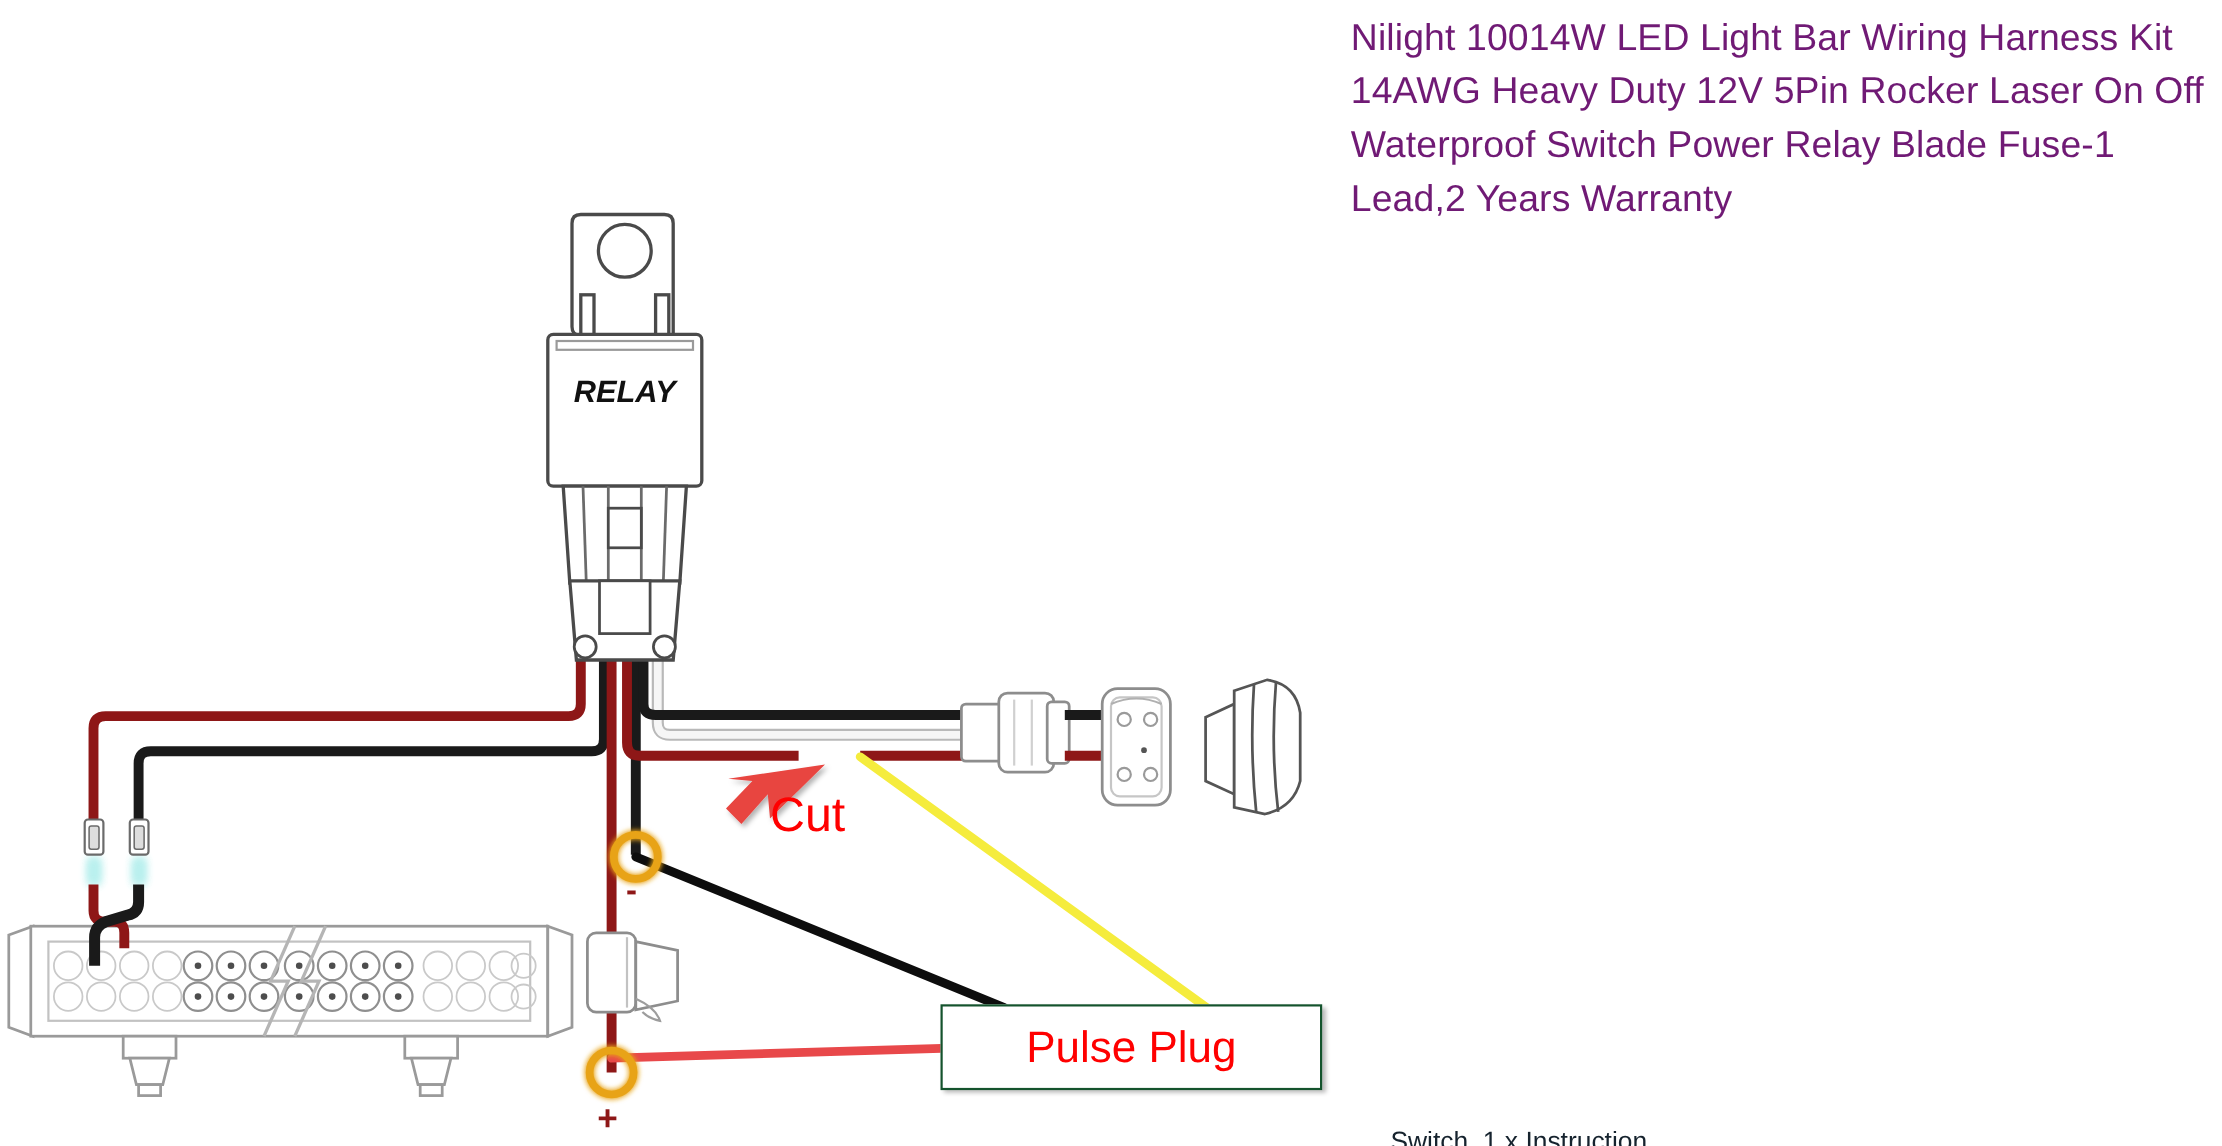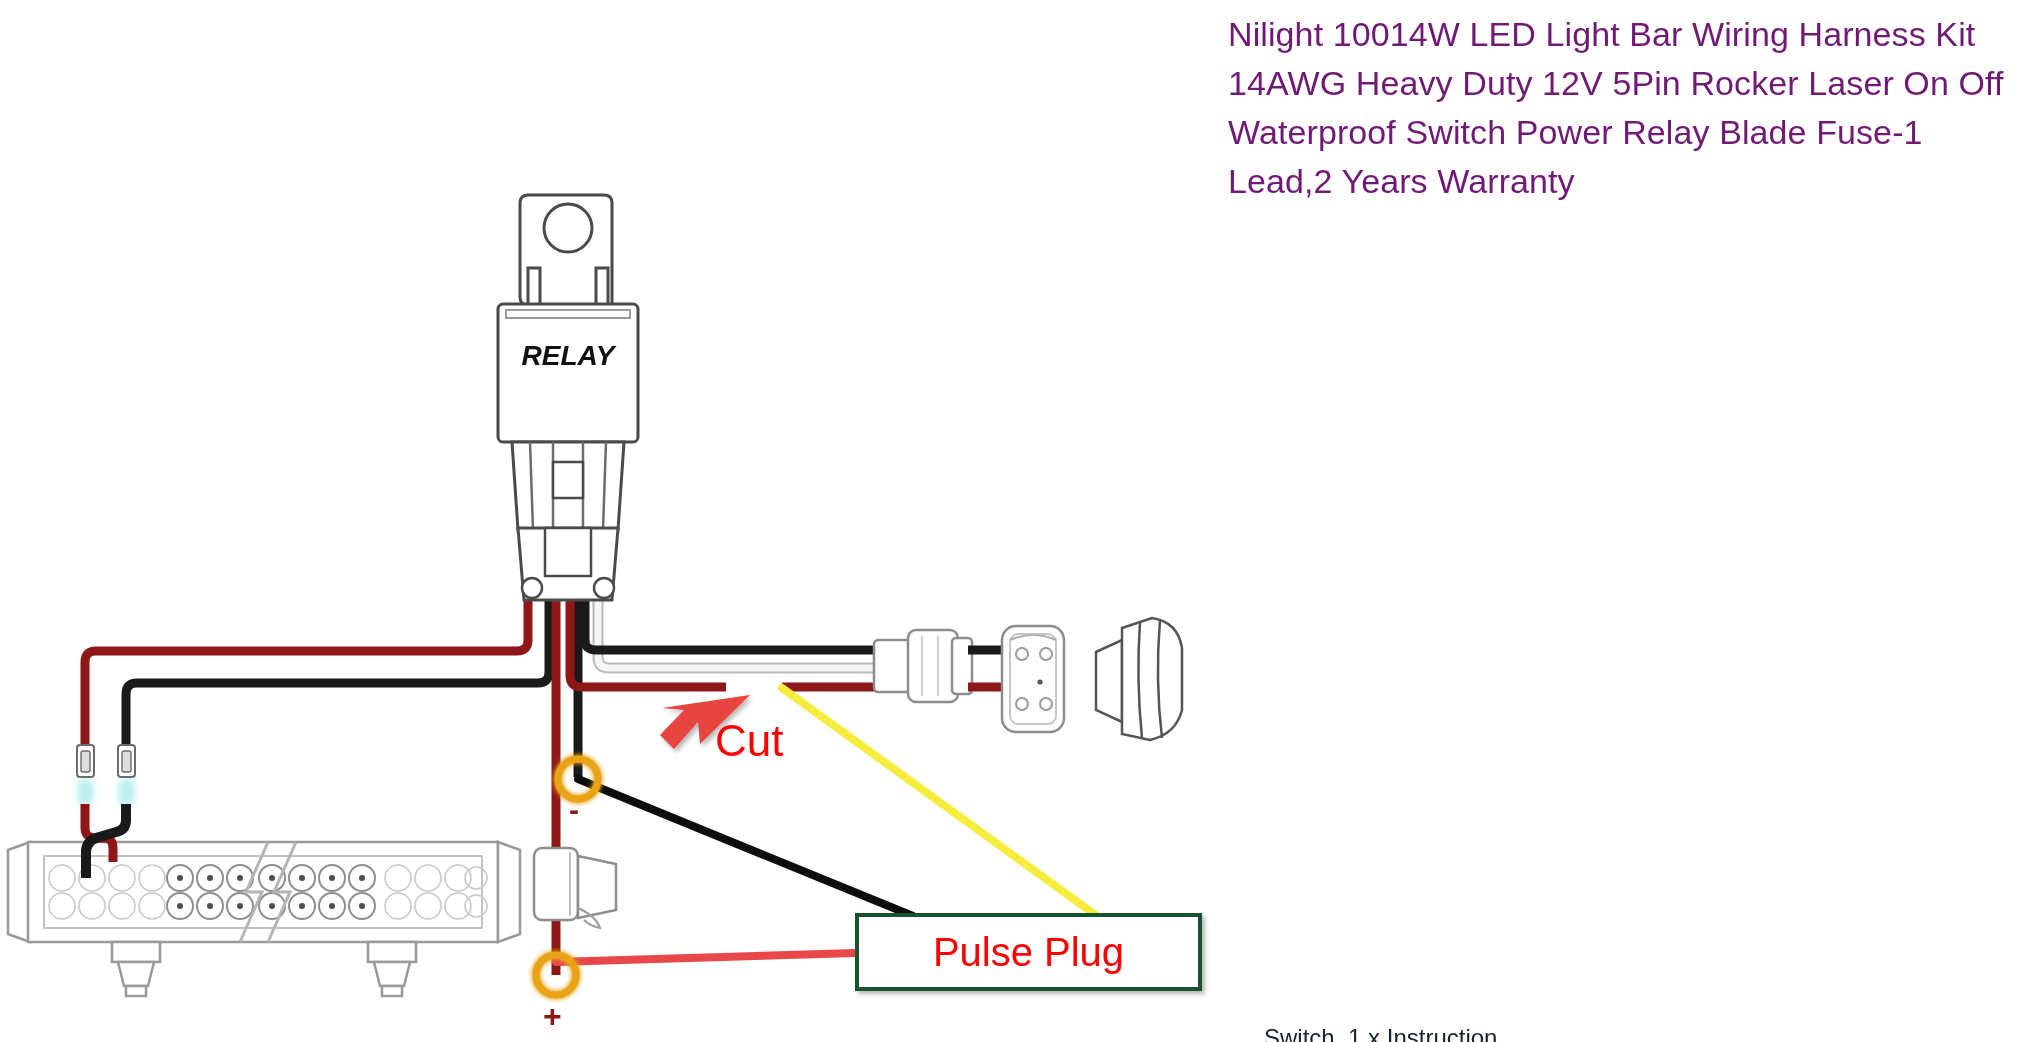--- a/index.html
+++ b/index.html
@@ -59,32 +59,31 @@
   
   #cut-label {
     position: absolute;
     left: 700px;
     top: 719px;
     color: #ff0000;
     font-size: 44px;
     line-height: 44px;
     font-family: "Liberation Sans", sans-serif;
     white-space: nowrap;
-    margin-left: 15px;
   }
 
   
   #pulse-plug-box {
     position: absolute;
     left: 855px;
     top: 913px;
     width: 347px;
     height: 78px;
     background: #ffffff;
-    border: 4px solid #14532d;
+    border: 2px solid #14532d;
     box-sizing: border-box;
     box-shadow: 3px 3px 4px rgba(0,0,0,0.28);
     display: flex;
     align-items: center;
     justify-content: center;
   }
   #pulse-plug-label {
     color: #ff0000;
     font-size: 40px;
     line-height: 40px;

